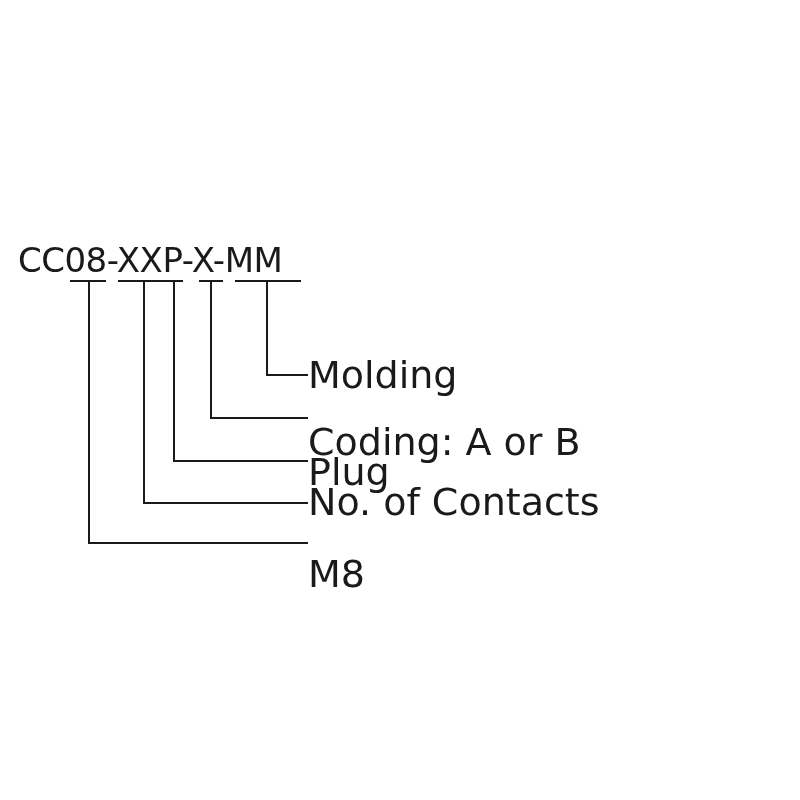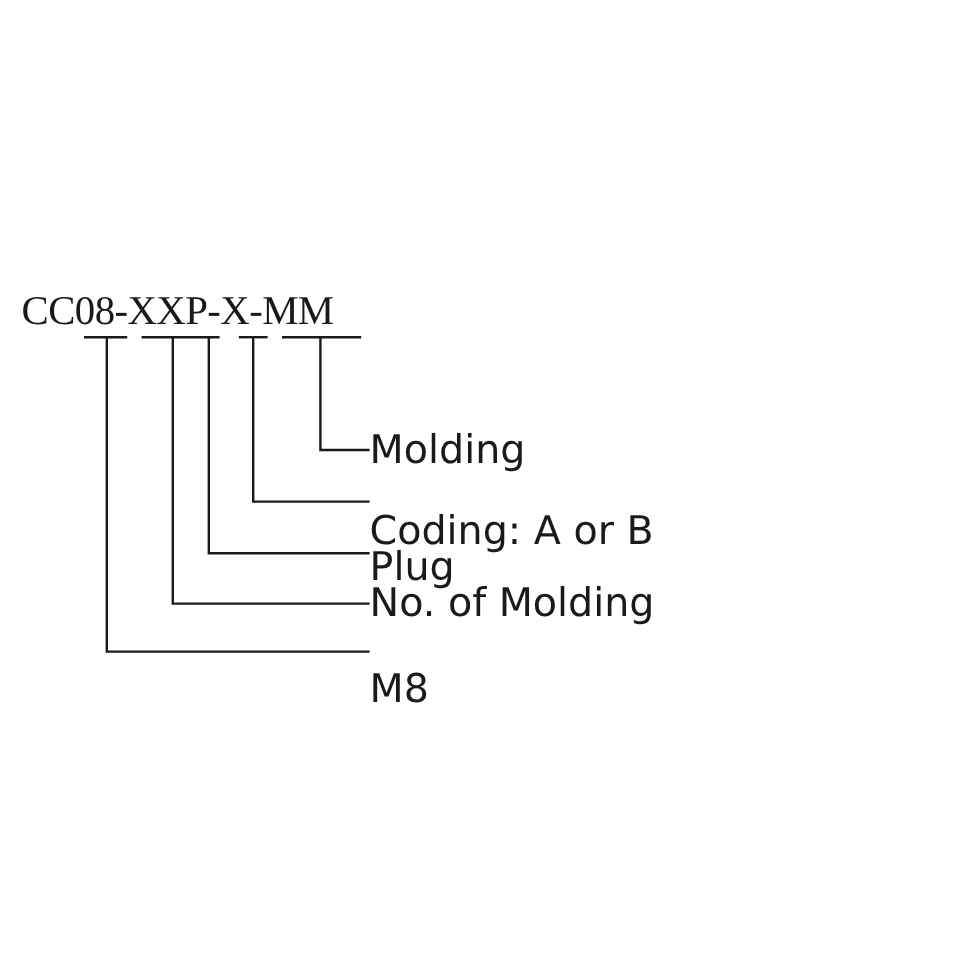--- a/index.html
+++ b/index.html
@@ -1,20 +1,20 @@
 <!DOCTYPE html>
 <html><head>
 <meta charset="utf-8">
 <style>
   html, body { margin: 0; padding: 0; background: #ffffff; }
   body { width: 800px; height: 800px; position: relative; overflow: hidden;
          font-family: "DejaVu Sans", sans-serif; color: #1a1a1a; }
   .part { position: absolute; left: 18px; top: 240px; font-size: 34px; line-height: 40px;
-          letter-spacing: -0.5px; white-space: nowrap; font-family: Liberation Serif, serif; }
-  .label { position: absolute; left: 308px; font-size: 33px; line-height: 40px; white-space: nowrap; }
+          letter-spacing: -0.5px; white-space: nowrap; }
+  .label { position: absolute; left: 308px; font-size: 38px; line-height: 40px; white-space: nowrap; }
   svg { position: absolute; left: 0; top: 0; }
 </style>
 </head>
 <body>
 
 <div class="part"><span>CC</span><span>08</span><span>-</span><span>XXP</span><span>-</span><span>X</span><span>-</span><span>MM</span></div>
 
 <svg width="800" height="800">
   <g stroke="#1a1a1a" stroke-width="2" fill="none">
 
@@ -27,14 +27,14 @@
     <polyline points="211,281 211,418 308,418"></polyline>
     <polyline points="174,281 174,461 308,461"></polyline>
     <polyline points="144,281 144,503 308,503"></polyline>
     <polyline points="89,281 89,543 308,543"></polyline>
   </g>
 </svg>
 
 <div class="label" style="top:355px">Molding</div>
 <div class="label" style="top:422px">Coding: A or B</div>
 <div class="label" style="top:452px">Plug</div>
-<div class="label" style="top:482px">No. of Molding</div>
+<div class="label" style="top:482px">No. of Contacts</div>
 <div class="label" style="top:554px">M8</div>
 
 </body></html>

